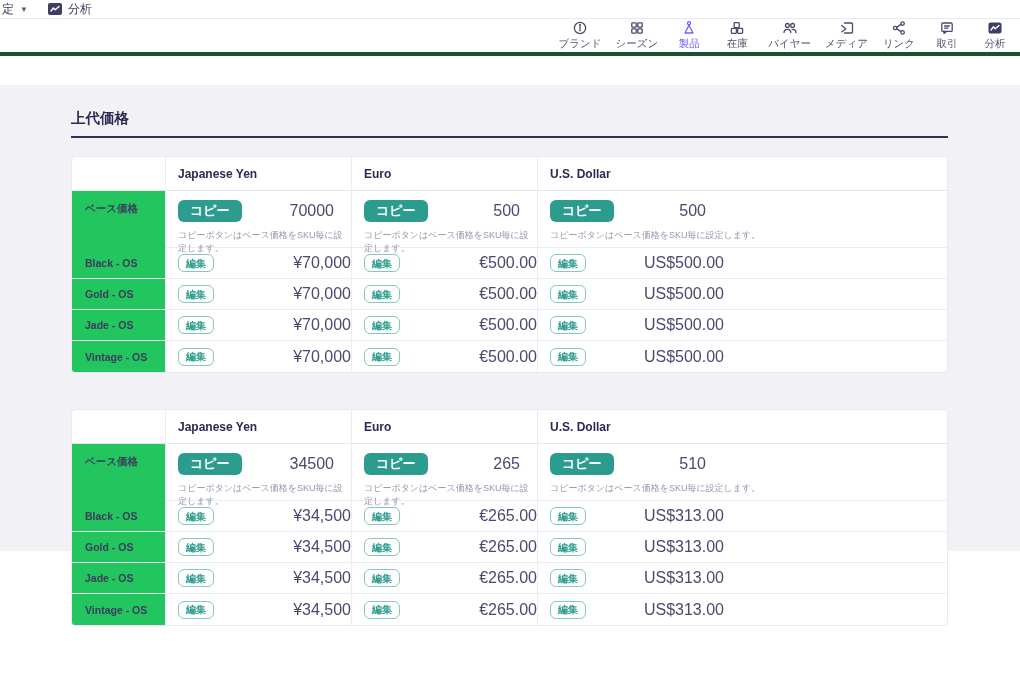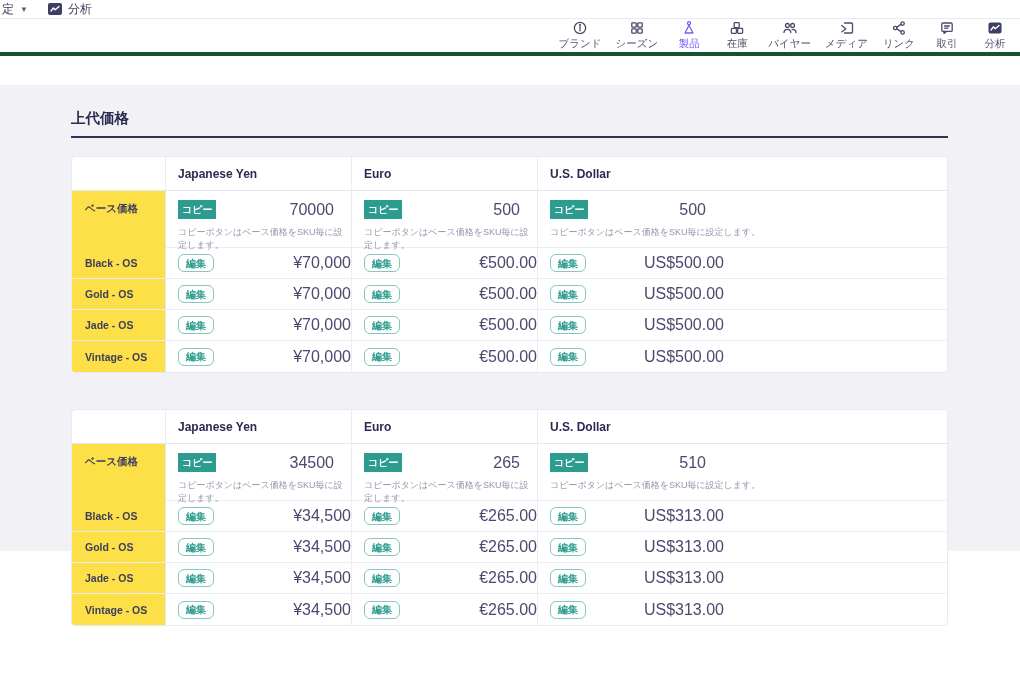--- a/index.html
+++ b/index.html
@@ -31,37 +31,37 @@
   .card { background:#fff; border:1px solid #e9e9f2; border-radius:4px; overflow:hidden; }
   .trow { display:grid; grid-template-columns:94px 186px 186px 1fr; }
   .trow > div { border-right:1px solid #ececf4; }
   .trow > div:last-child { border-right:none; }
 
   .thead { height:34px; border-bottom:1px solid #e6e6ef; }
   .thead .hc { display:flex; align-items:center; padding-left:12px;
     font-size:12px; font-weight:bold; color:#2b2b52; }
 
   .base-row { height:57px; border-bottom:1px solid #ececf4; }
-  .label-cell { background:#fde047; border-right:1px solid #e6e6ef !important;
+  .label-cell { background:#22c55e; border-right:1px solid #e6e6ef !important;
     font-size:10.5px; font-weight:bold; color:#3c3c5e; padding-left:13px; }
   .base-row .label-cell { padding-top:11px; }
   .base-cell { padding:9px 0 0 12px; }
   .cell-main { display:flex; align-items:center; justify-content:space-between; width:172px; }
   .base-cell .cell-main .val { padding-right:16px; }
   .val { font-size:16px; color:#4a4a70; }
   .hint { font-size:9px; color:#9494ab; margin-top:7px; }
 
   .sku-row { height:31px; border-bottom:1px solid #ececf4; }
   .sku-row:last-child { border-bottom:none; }
   .sku-row .label-cell { display:flex; align-items:center; }
   .val-cell { display:flex; align-items:center; padding-left:12px; }
   .val-cell .cell-main { width:174px; }
 
-  .btn-copy { background:#2b9c8e; color:#fff; border:none; border-radius:0;
-    font-size:10px; font-weight:bold; padding:4px 4px; cursor:pointer;
+  .btn-copy { background:#2b9c8e; color:#fff; border:none; border-radius:6px;
+    font-size:13px; font-weight:bold; padding:4px 12px; cursor:pointer;
     font-family:inherit; line-height:1.1; }
   .btn-edit { background:#fff; color:#2e9d8f; border:1px solid #86c8bf; border-radius:6px;
     font-size:10px; font-weight:bold; padding:2.5px 7px; cursor:pointer;
     font-family:Liberation Sans, sans-serif; line-height:1.1; }
 
   svg.oicon { stroke:#4a4a6a; fill:none; stroke-width:1.3; stroke-linecap:round; stroke-linejoin:round; }
   .active svg.oicon { stroke:#7a5cf5; }
 </style>
 </head>
 <body>

